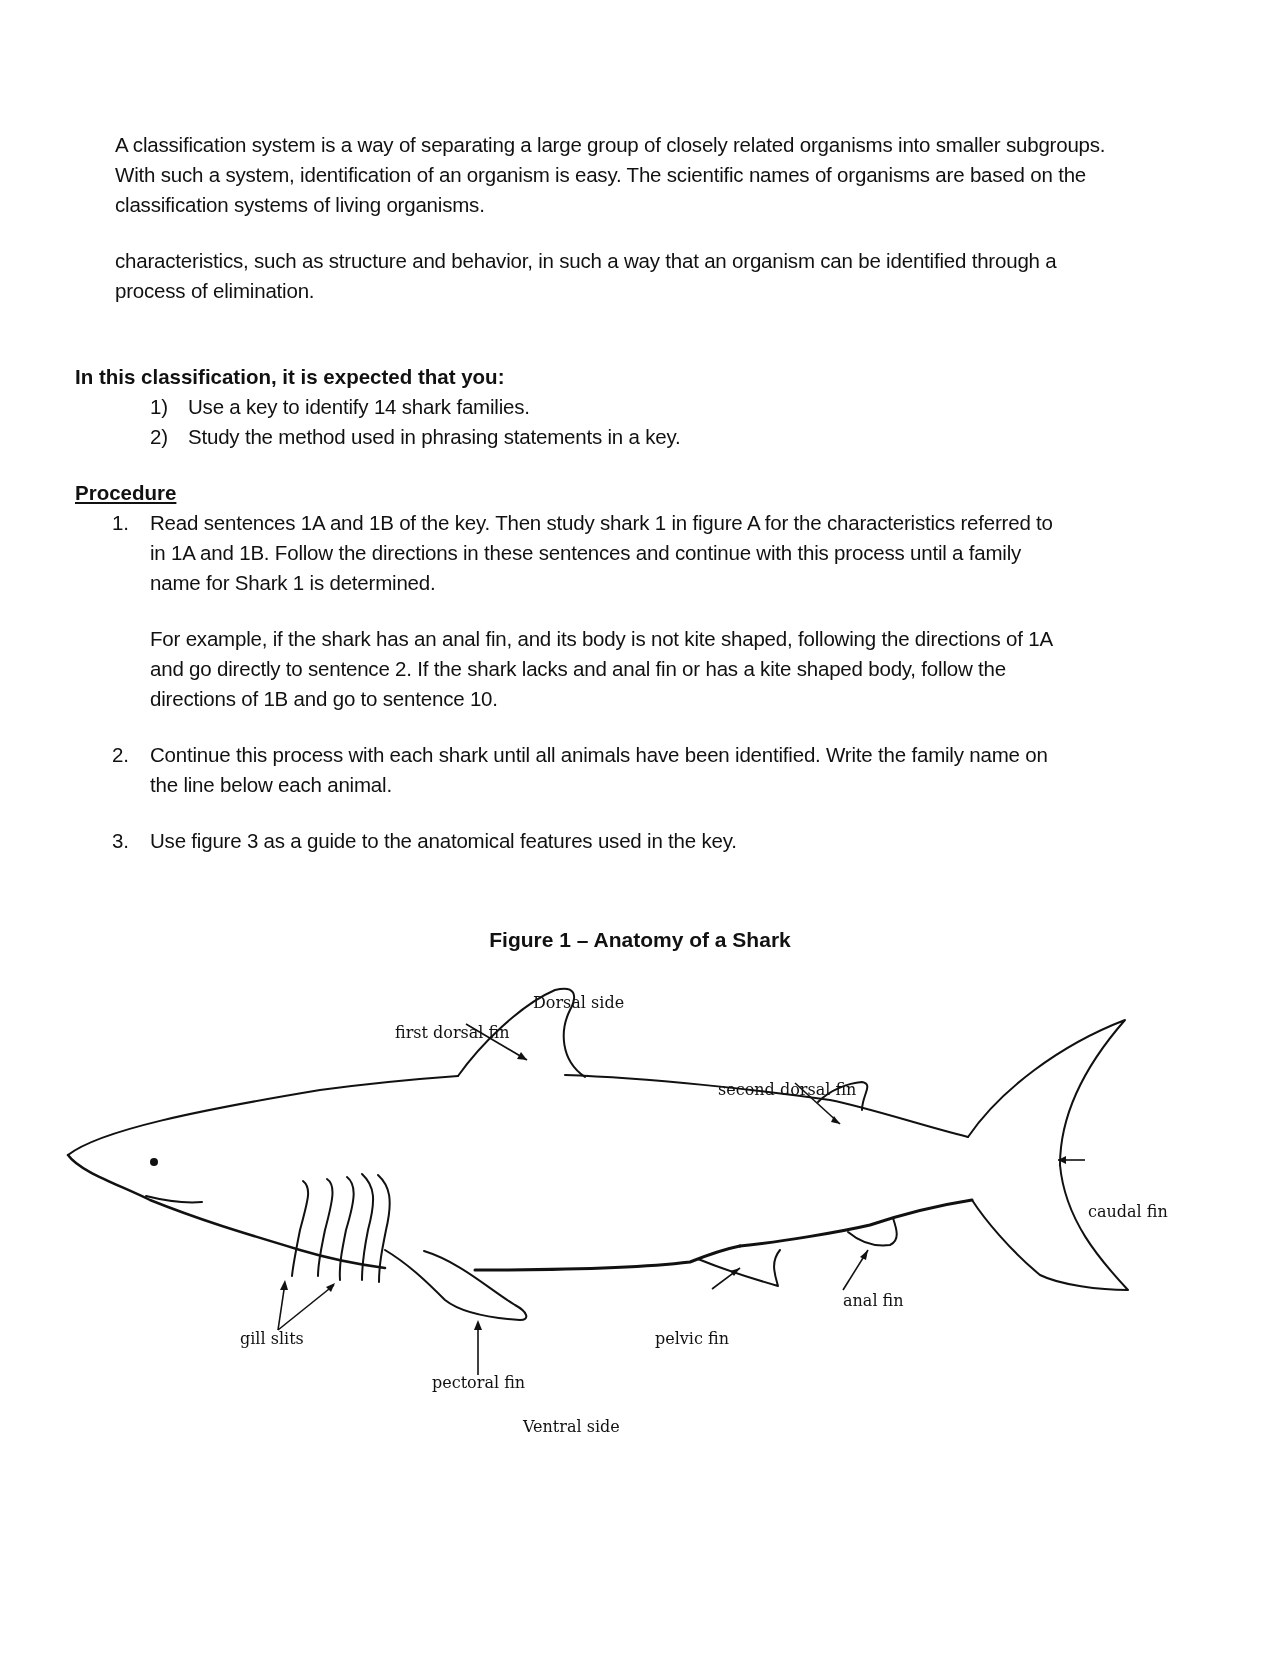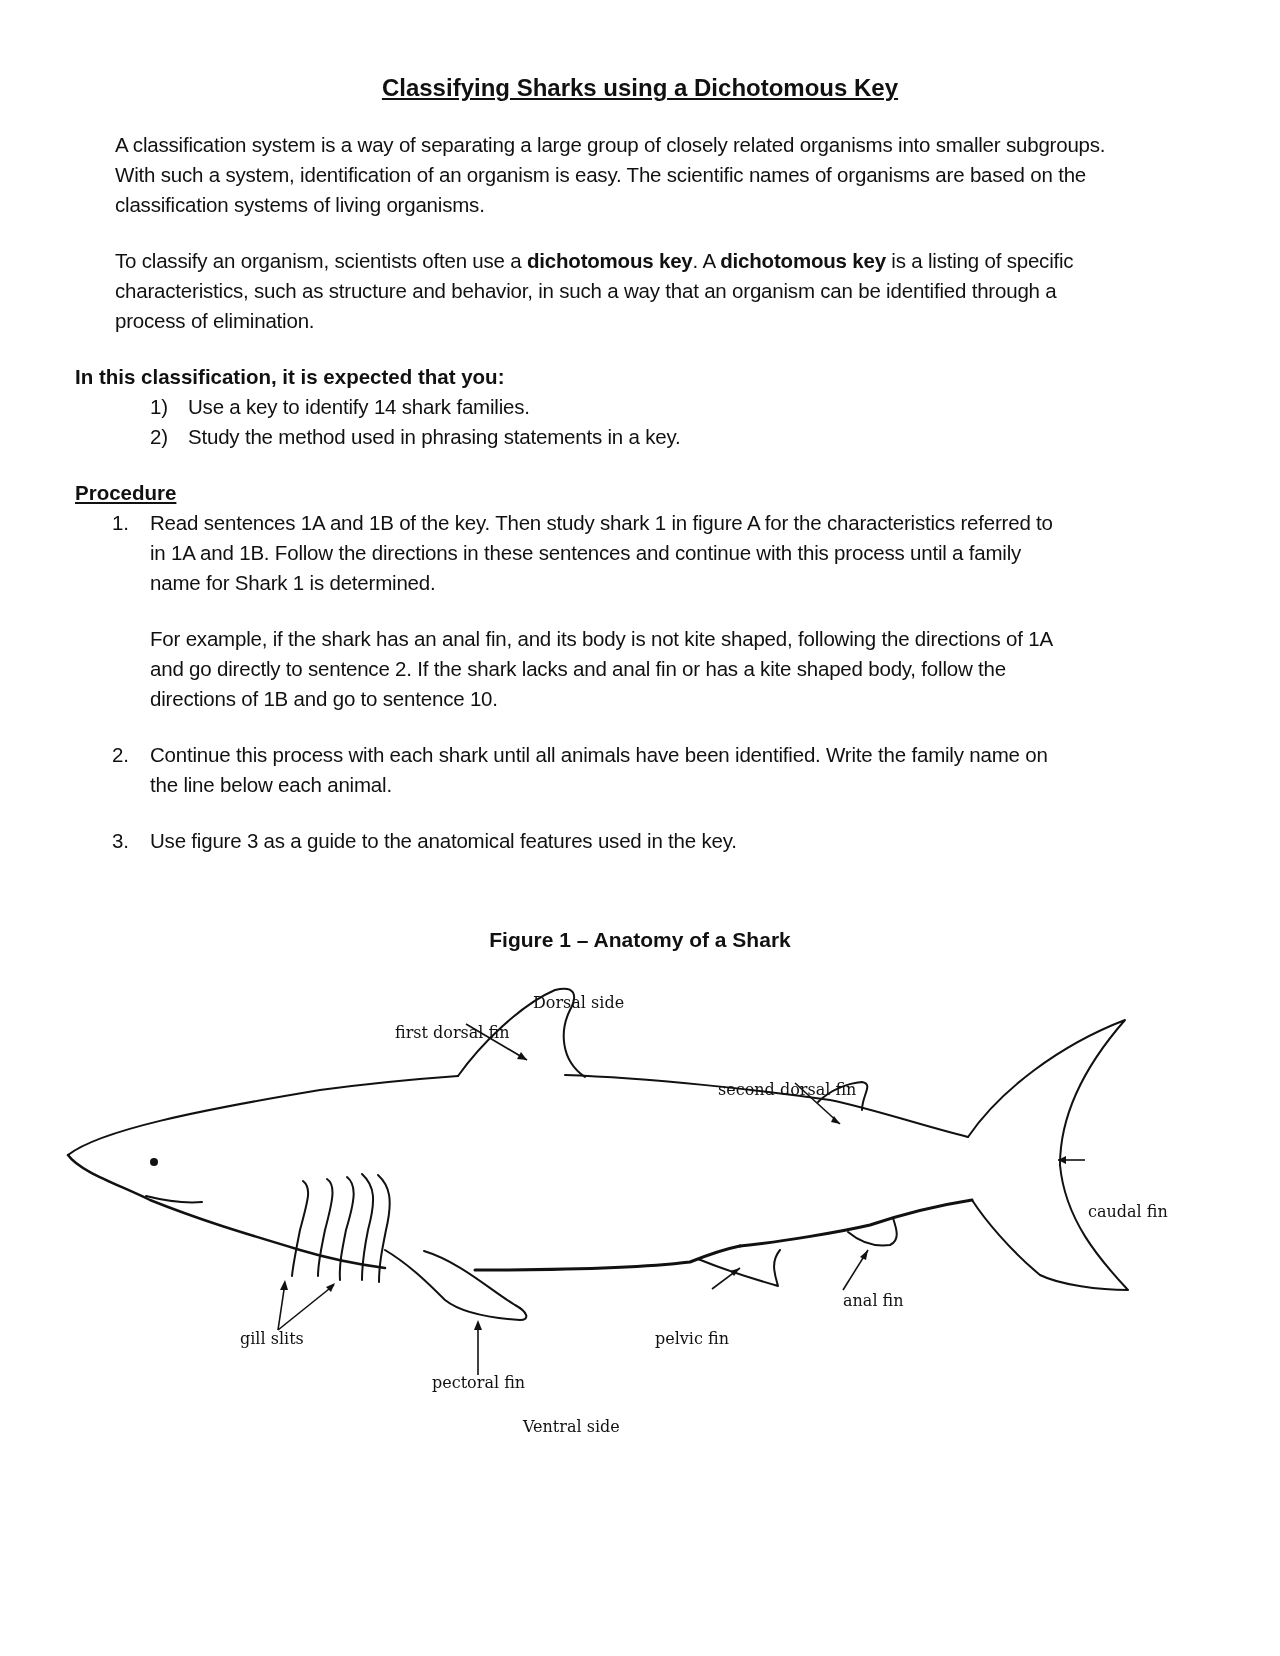--- a/index.html
+++ b/index.html
@@ -30,30 +30,28 @@
       font-size: 21px; font-weight: bold;
     }
     svg.shark { position: absolute; left: 0; top: 0; }
     .lbl { font-family: "DejaVu Serif", serif; font-size: 16px; fill: #111; }
   </style>
 </head>
 <body>
 
 <div class="page">
 
-  <div class="title">Classifying Sharks using a Dichotomous Key</div>
 
   <div class="para" style="top:130px;">
     <span class="line">A classification system is a way of separating a large group of closely related organisms into smaller subgroups.</span>
     <span class="line">With such a system, identification of an organism is easy.  The scientific names of organisms are based on the</span>
     <span class="line">classification systems of living organisms.</span>
   </div>
 
   <div class="para" style="top:246px;">
-    <span class="line"><span>To classify an organism, scientists often use a </span><span class="bold">dichotomous key</span><span>.  A </span><span class="bold">dichotomous key</span><span> is a listing of specific</span></span>
     <span class="line">characteristics, such as structure and behavior, in such a way that an organism can be identified through a</span>
     <span class="line">process of elimination.</span>
   </div>
 
   <div class="heading" style="top:362px;">In this classification, it is expected that you:</div>
   <div class="olist" style="left:150px; top:392px;">
     <div class="item" style="height:30px;">
       <span class="num">1)</span>
       <span class="txt">Use a key to identify 14 shark families.</span>
     </div>

